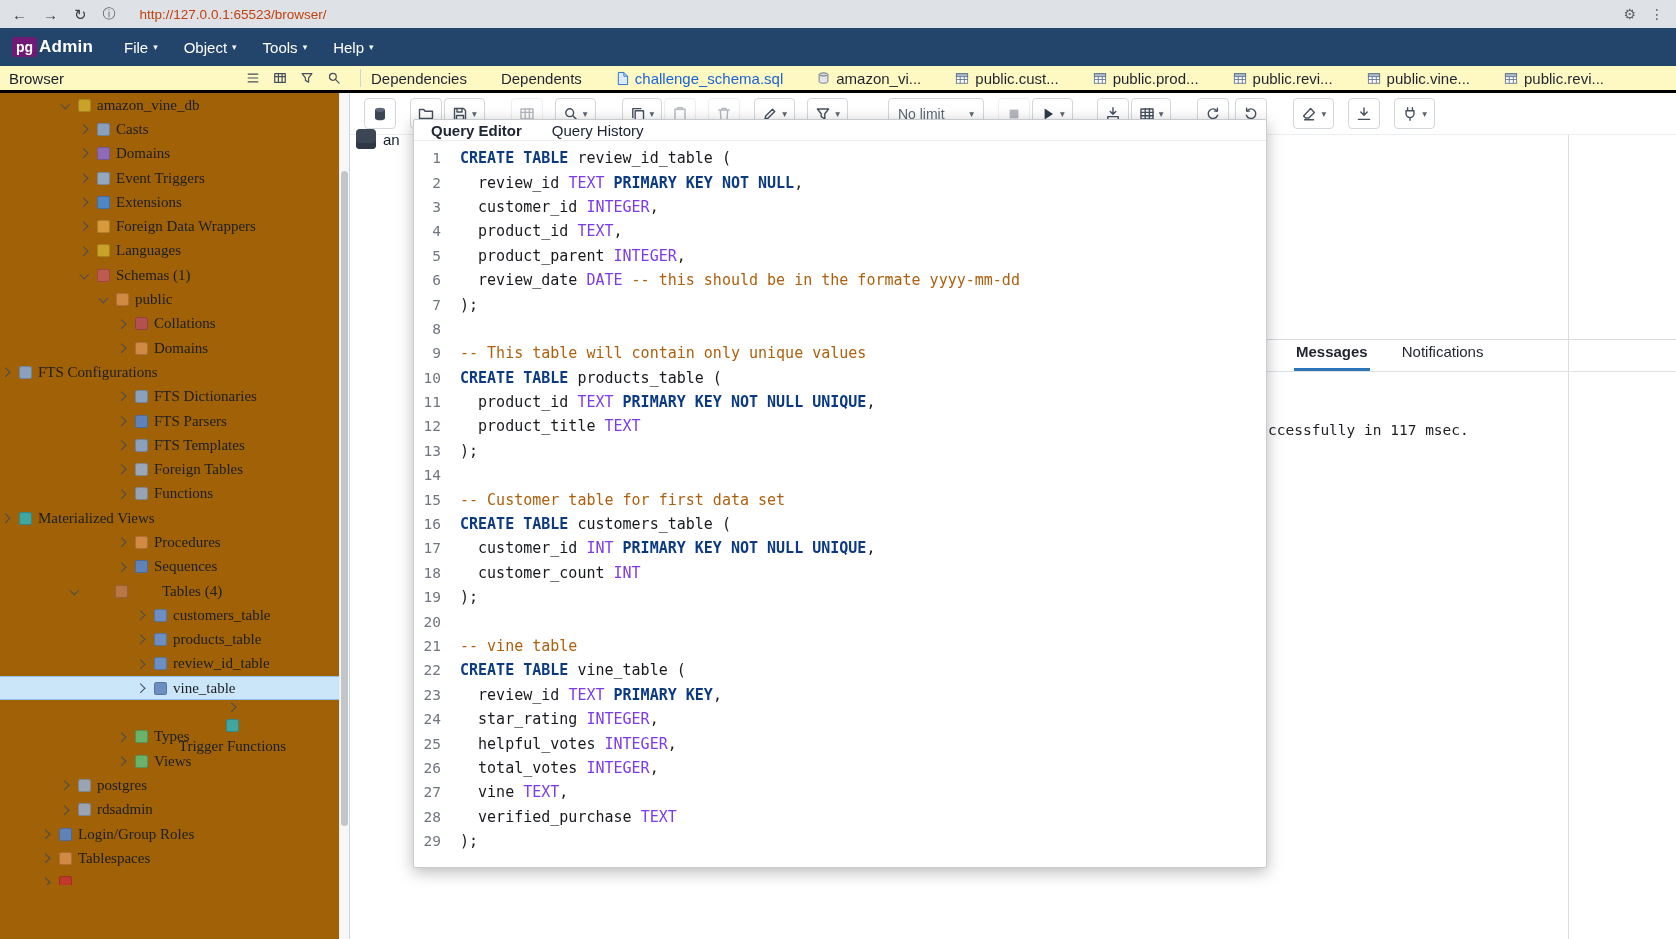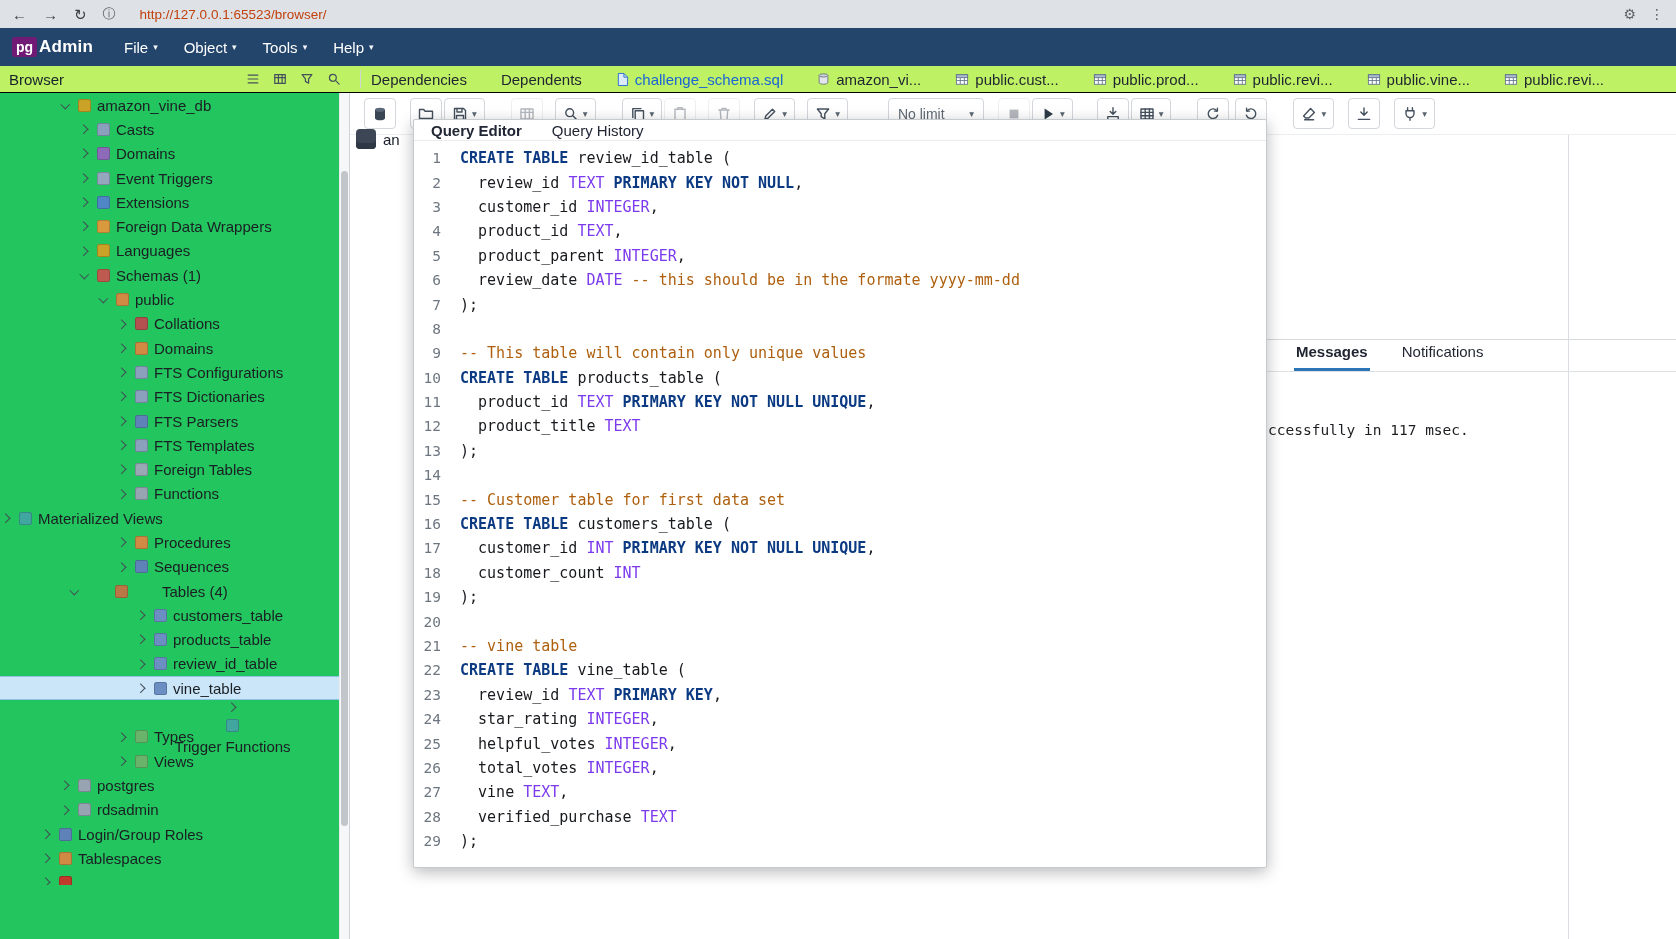--- a/index.html
+++ b/index.html
@@ -17,33 +17,33 @@
   .chrome-right { display:flex; gap:14px; align-items:center; color:#5f6368; font-size:14px; }
   
   .appbar { height:38px; background:#23456b; display:flex; align-items:center; padding:0 10px; }
   .logo { display:flex; align-items:center; margin:0 20px 0 2px; cursor:pointer; }
   .logo-pg { background:#701a75; color:#fff; font-weight:bold; font-size:14px; padding:2px 4px; border-radius:3px; }
   .logo-admin { color:#fff; font-weight:bold; font-size:17px; margin-left:2px; letter-spacing:.2px; }
   .menus { display:flex; align-items:center; gap:4px; }
   .menu-item { background:none; border:0; color:#fff; font-size:15px; font-family:inherit; display:flex; align-items:center; gap:5px; padding:6px 11px; cursor:pointer; }
   .menu-caret { font-size:9px; opacity:.95; }
   
-  .tabrow { height:31px; background:#bef264; border-bottom:5px solid #000000; display:flex; align-items:center; }
+  .tabrow { height:31px; background:#fef9c3; border-bottom:7px solid #000000; display:flex; align-items:center; }
   .browser-head { width:350px; flex:none; display:flex; align-items:center; padding:0 9px; height:100%; }
   .browser-title { font-size:15px; color:#17202a; }
   .bh-icons { margin-left:auto; display:flex; gap:13px; align-items:center; }
   .bh-icons span { display:flex; cursor:pointer; }
   .vsep { width:1px; height:18px; background:#cfd4d9; margin:0 10px; flex:none; }
   .tabs { display:flex; align-items:center; gap:34px; overflow:hidden; flex:1; white-space:nowrap; }
   .tab { display:flex; align-items:center; gap:6px; background:none; border:0; padding:0; font-family:inherit; font-size:15px; color:#1f2430; cursor:pointer; flex:none; }
   .tab.active { color:#1a63d6; }
   .tab-ic { display:flex; }
   
   .main { position:absolute; top:93px; left:0; right:0; bottom:0; display:flex; }
-  .sidebar { width:350px; flex:none; border-right:1px solid #cfd4d9; background:#22c55e; position:relative; overflow:hidden; }
+  .sidebar { width:350px; flex:none; border-right:1px solid #cfd4d9; background:#a16207; position:relative; overflow:hidden;font-family:Liberation Serif, serif; }
   .tree { height:792px; overflow:hidden; }
   .tree-row { height:24.3px; display:flex; align-items:center; gap:6px; font-size:15px; cursor:pointer; }
   .tree-row.selected { background:#cbe6f9; box-shadow:inset 0 1px 0 #8fc1e3, inset 0 -1px 0 #8fc1e3; }
   .chev { width:13px; height:13px; flex:none; display:flex; align-items:center; justify-content:center; }
   .chev::before { content:""; width:5.5px; height:5.5px; border-right:1.6px solid #434c55; border-bottom:1.6px solid #434c55; transform:rotate(-45deg); margin-right:2px; }
   .chev.down::before { transform:rotate(45deg); margin:0 0 2px 0; }
   .tree-ic { width:13px; height:13px; border-radius:2.5px; flex:none; box-shadow:inset 0 0 0 1px rgba(0,0,0,.18); }
   .tree-ic.grid { background-image:linear-gradient(to bottom, rgba(255,255,255,0) 3px, rgba(255,255,255,.85) 3px, rgba(255,255,255,.85) 4.5px, rgba(255,255,255,0) 4.5px, rgba(255,255,255,0) 8px, rgba(255,255,255,.85) 8px, rgba(255,255,255,.85) 9.5px, rgba(255,255,255,0) 9.5px); }
   .tree-label { white-space:nowrap; }
   .sb-scroll { position:absolute; top:0; right:0; width:10px; height:100%; background:#f6f7f8; border-left:1px solid #e8eaed; }
@@ -279,21 +279,21 @@
         <div class="tree-row" style="padding-left: 116px;">
           <span class="chev"></span>
           <span class="tree-ic" style="background: rgb(179, 80, 80);"></span>
           <span class="tree-label">Collations</span>
         </div>
         <div class="tree-row" style="padding-left: 116px;">
           <span class="chev"></span>
           <span class="tree-ic" style="background: rgb(208, 138, 68);"></span>
           <span class="tree-label">Domains</span>
         </div>
-        <div class="tree-row" style="padding-left: 116px;">
+        <div class="tree-row" style="">
           <span class="chev"></span>
           <span class="tree-ic" style="background: rgb(138, 160, 188);"></span>
           <span class="tree-label">FTS Configurations</span>
         </div>
         <div class="tree-row" style="padding-left: 116px;">
           <span class="chev"></span>
           <span class="tree-ic" style="background: rgb(138, 160, 188);"></span>
           <span class="tree-label">FTS Dictionaries</span>
         </div>
         <div class="tree-row" style="padding-left: 116px;">

